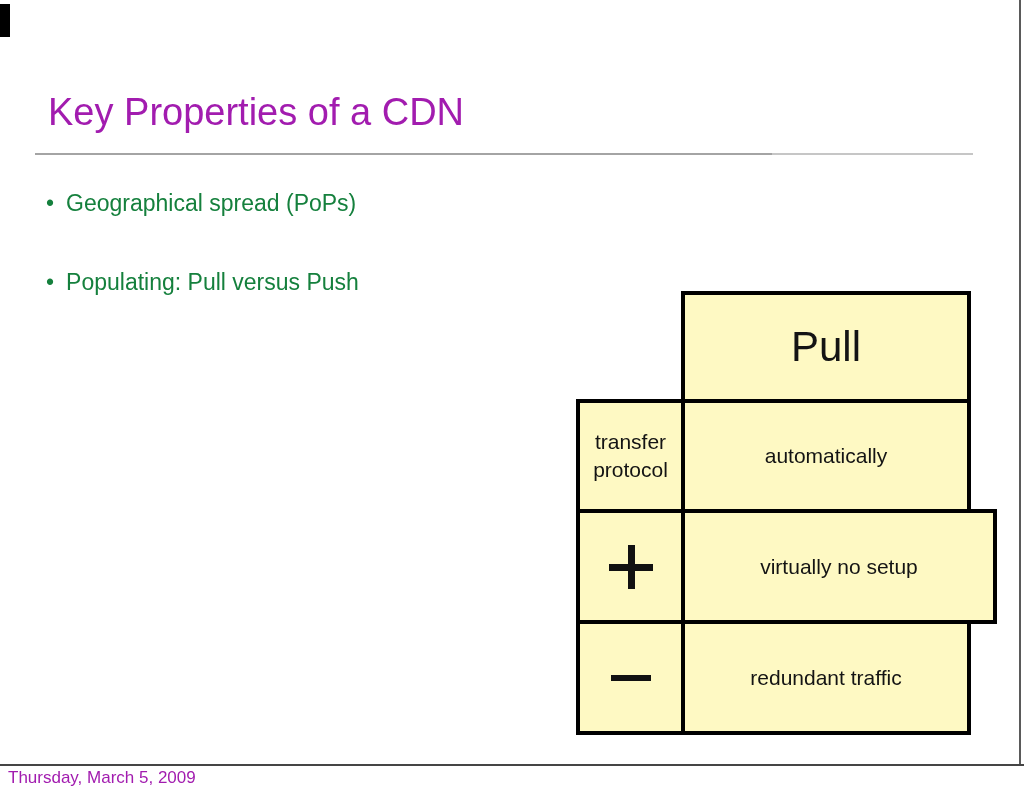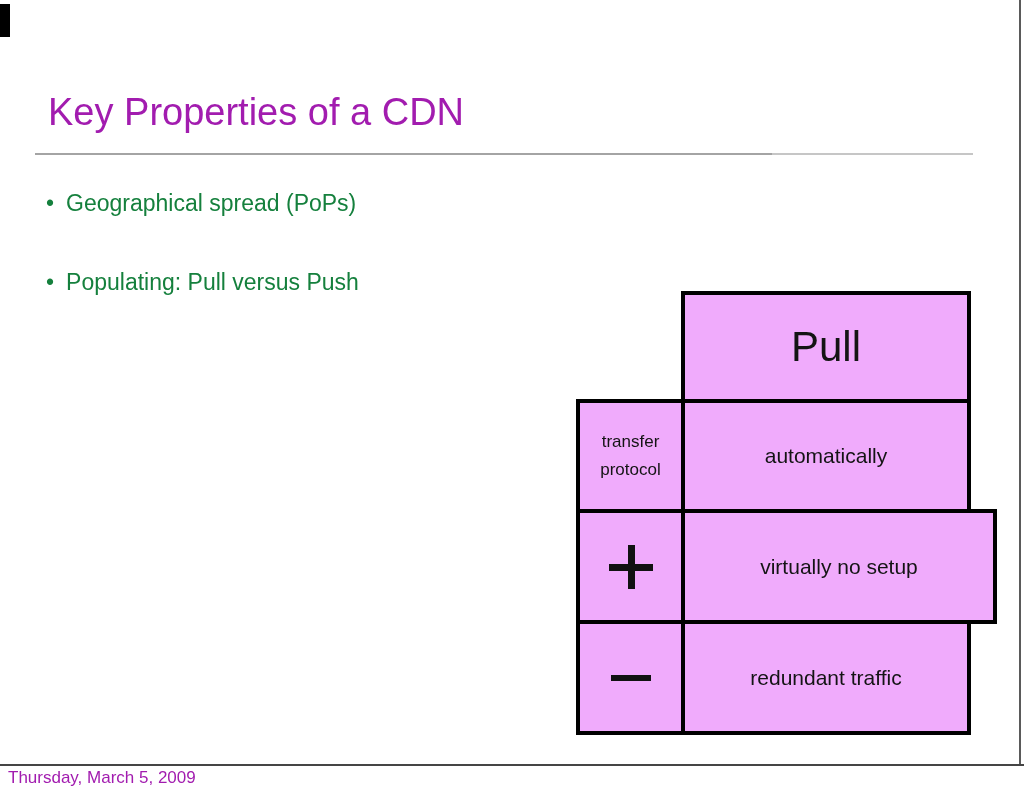--- a/index.html
+++ b/index.html
@@ -20,26 +20,26 @@
   .title-rule-b{position:absolute;left:772px;top:153px;width:201px;height:2px;background:#c6c6c6;}
   
   .bullet{
     position:absolute;left:46px;font-size:23px;line-height:26px;color:#15803d;white-space:nowrap;
   }
   .bullet .dot{display:inline-block;margin-right:12px;}
   .bullet-1{top:190px;}
   .bullet-2{top:269px;}
   
   .cell{
-    position:absolute;border:4px solid #000;background:#f0abfc;box-sizing:border-box;
+    position:absolute;border:4px solid #000;background:#fef9c3;box-sizing:border-box;
     display:flex;flex-direction:column;align-items:center;justify-content:center;
     color:#141414;text-align:center;
   }
   .cell-pull{left:681px;top:291px;width:290px;height:112px;font-size:42px;}
-  .cell-label-transfer{left:576px;top:399px;width:109px;height:114px;font-size:17px;line-height:28px;}
+  .cell-label-transfer{left:576px;top:399px;width:109px;height:114px;font-size:21px;line-height:28px;}
   .cell-val-auto{left:681px;top:399px;width:290px;height:114px;font-size:21px;}
   .cell-label-plus{left:576px;top:509px;width:109px;height:115px;}
   .cell-val-setup{left:681px;top:509px;width:316px;height:115px;font-size:21px;}
   .cell-label-minus{left:576px;top:620px;width:109px;height:115px;}
   .cell-val-flex{left:681px;top:620px;width:290px;height:115px;font-size:21px;line-height:30px;}
   .line{display:block;}
   
   .plus-shape{position:relative;width:44px;height:44px;}
   .plus-shape .h{position:absolute;left:0;top:19px;width:44px;height:7px;background:#111;}
   .plus-shape .v{position:absolute;left:19px;top:0;width:7px;height:44px;background:#111;}

